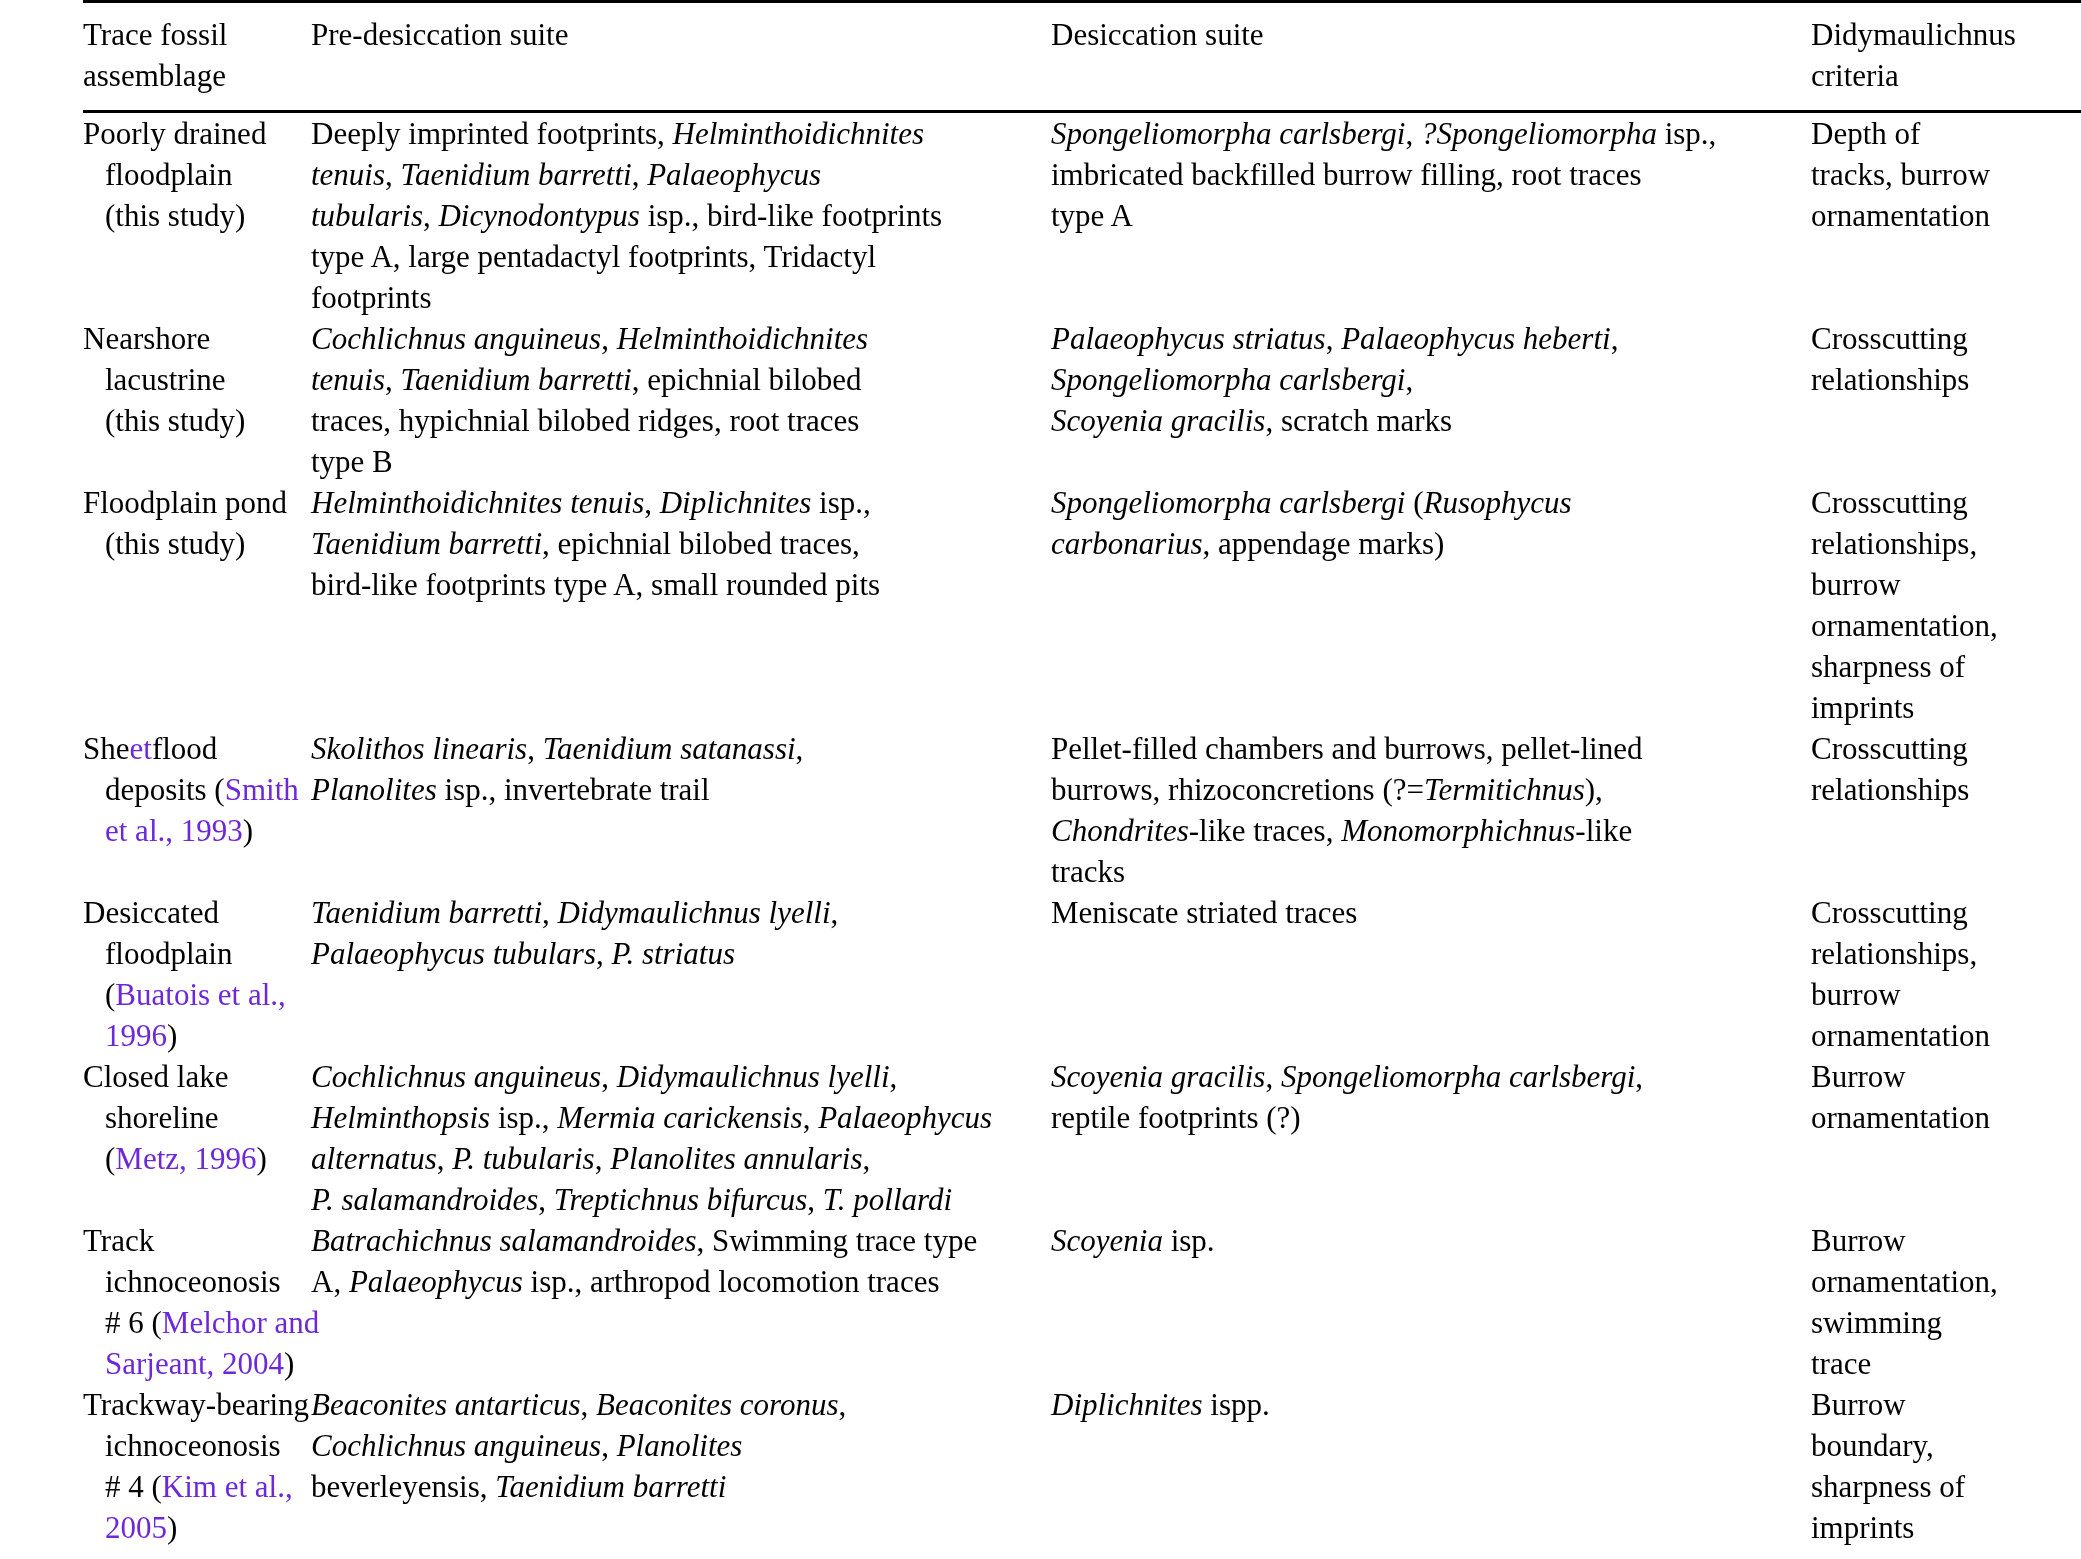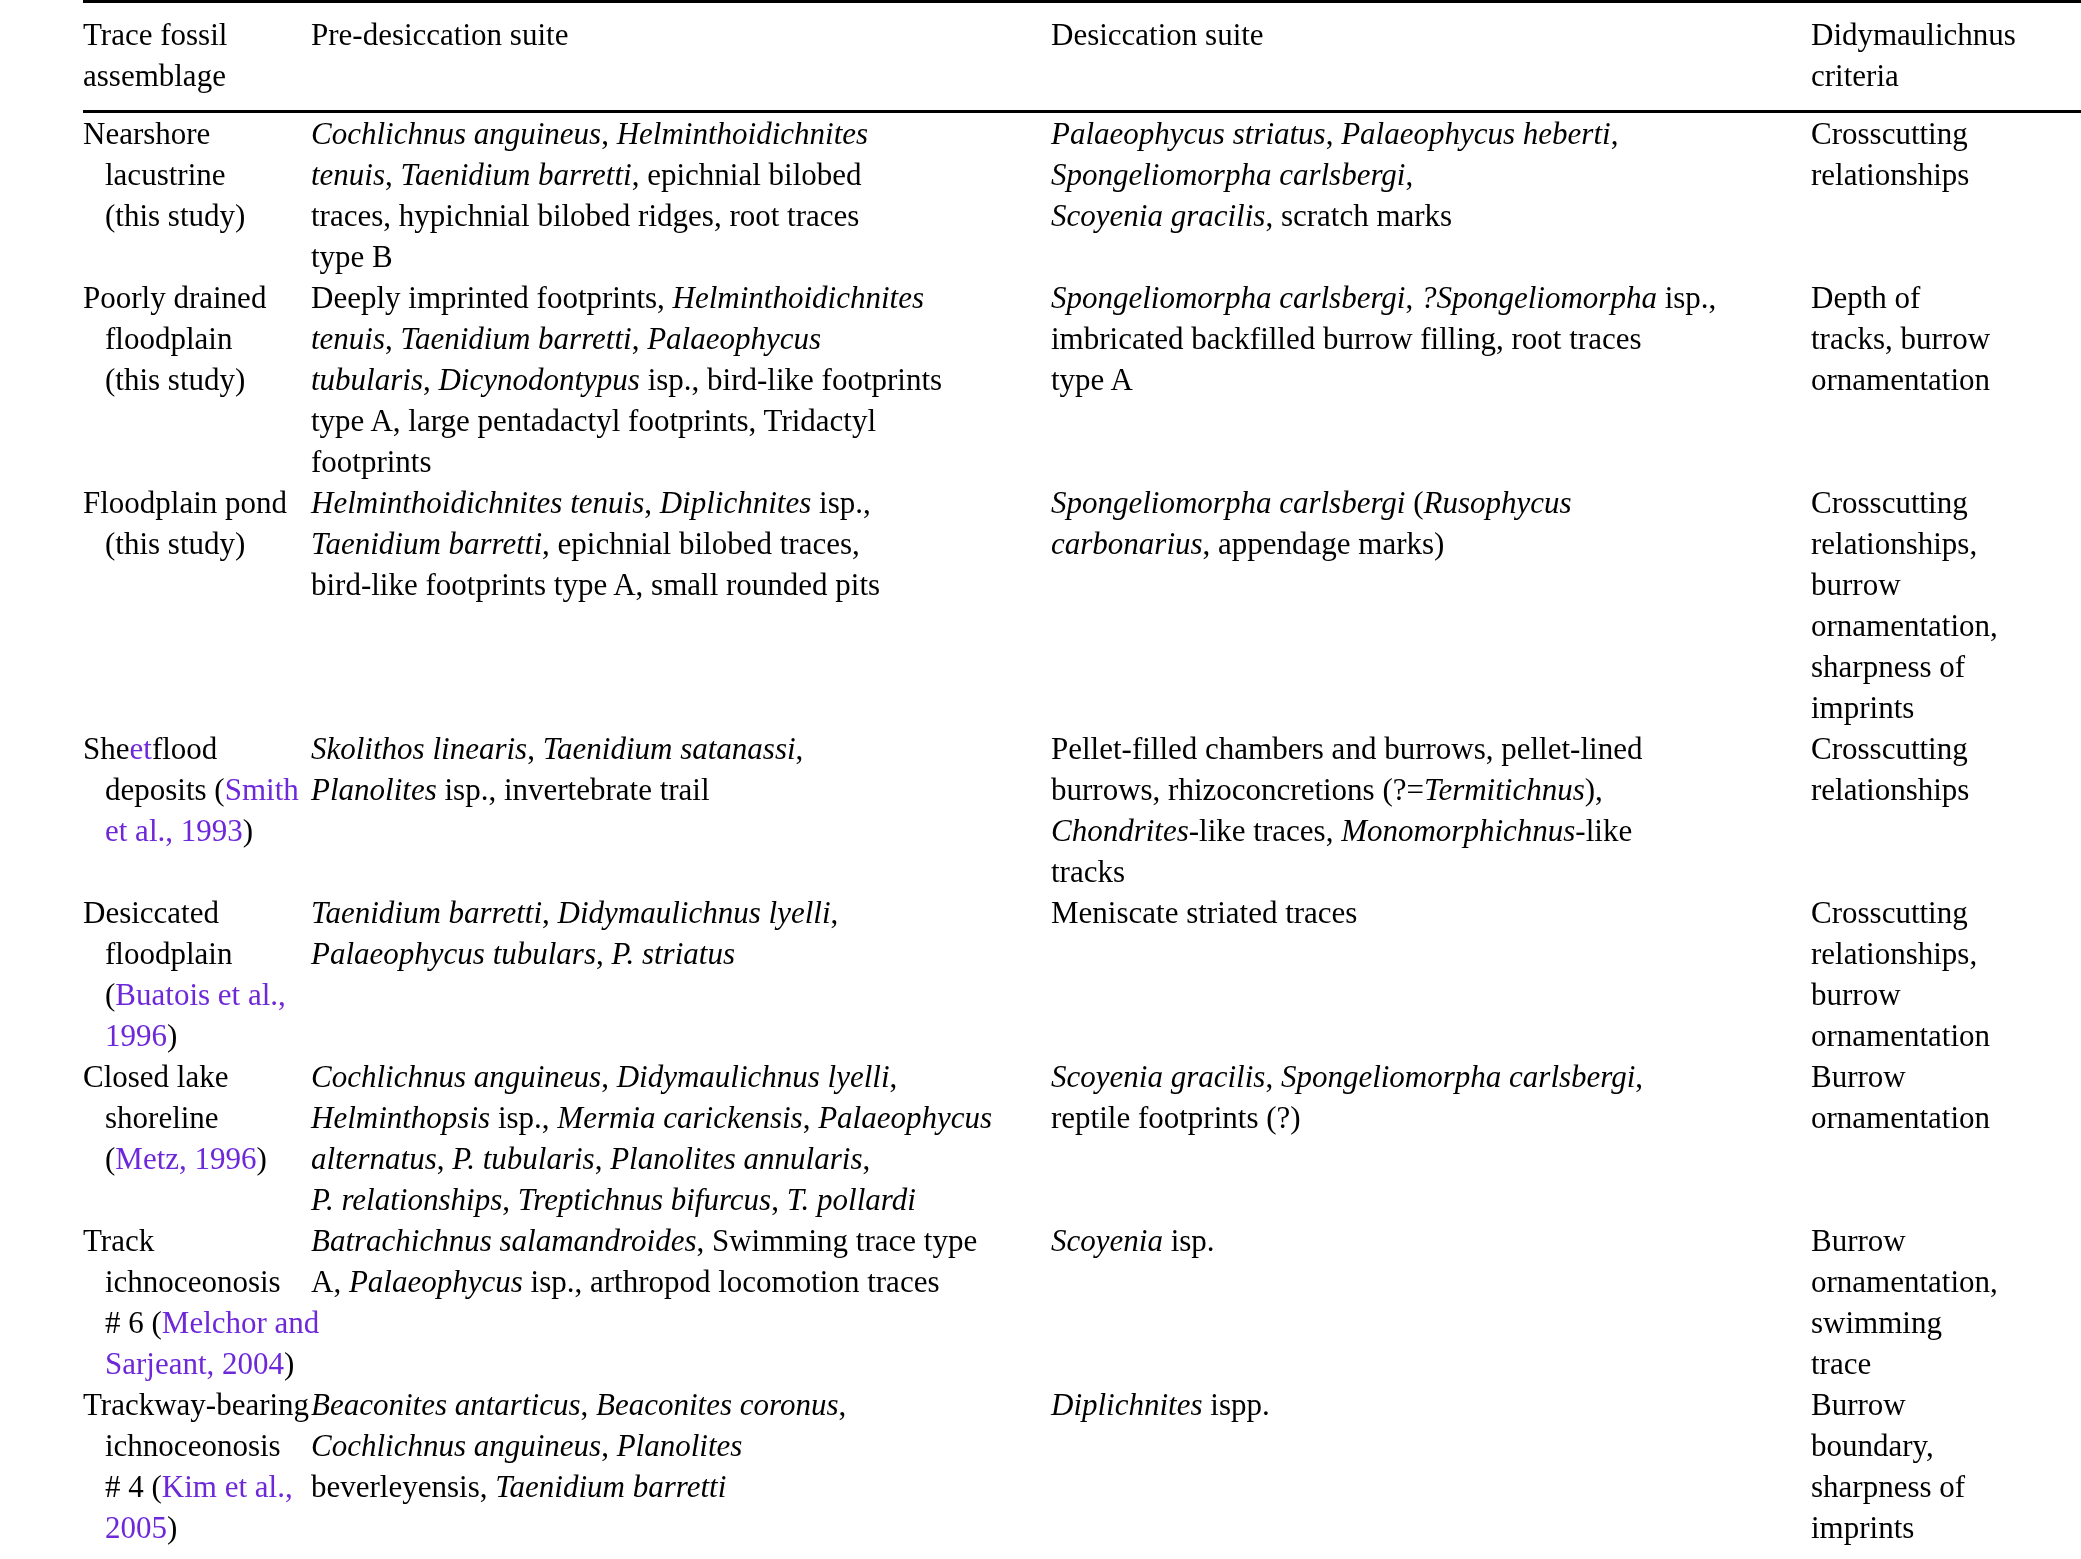--- a/index.html
+++ b/index.html
@@ -132,50 +132,20 @@
           <div>Didymaulichnus</div>
           <div>criteria</div>
         </div>
       </td>
     </tr>
   </thead>
   <tbody id="tbody">
         <tr>
           <td class="assemblage">
             <div class="cell-lines">
-              <div class="ln">Nearshore</div>
-              <div class="ln ind">lacustrine</div>
-              <div class="ln ind">(this study)</div>
-            </div>
-          </td>
-          <td class="overflow">
-            <div class="cell-lines">
-              <div class="ln"><span class="it">Cochlichnus anguineus</span><span>, </span><span class="it">Helminthoidichnites</span></div>
-              <div class="ln"><span class="it">tenuis</span><span>, </span><span class="it">Taenidium barretti</span><span>, epichnial bilobed</span></div>
-              <div class="ln"><span>traces, hypichnial bilobed ridges, root traces</span></div>
-              <div class="ln"><span>type B</span></div>
-            </div>
-          </td>
-          <td class="overflow">
-            <div class="cell-lines">
-              <div class="ln"><span class="it">Palaeophycus striatus</span><span>, </span><span class="it">Palaeophycus heberti</span><span>,</span></div>
-              <div class="ln"><span class="it">Spongeliomorpha carlsbergi</span><span>,</span></div>
-              <div class="ln"><span class="it">Scoyenia gracilis</span><span>, scratch marks</span></div>
-            </div>
-          </td>
-          <td>
-            <div class="cell-lines">
-              <div class="ln">Crosscutting</div>
-              <div class="ln">relationships</div>
-            </div>
-          </td>
-        </tr>
-        <tr>
-          <td class="assemblage">
-            <div class="cell-lines">
               <div class="ln">Poorly drained</div>
               <div class="ln ind">floodplain</div>
               <div class="ln ind">(this study)</div>
             </div>
           </td>
           <td class="overflow">
             <div class="cell-lines">
               <div class="ln"><span>Deeply imprinted footprints, </span><span class="it">Helminthoidichnites</span></div>
               <div class="ln"><span class="it">tenuis</span><span>, </span><span class="it">Taenidium barretti</span><span>, </span><span class="it">Palaeophycus</span></div>
               <div class="ln"><span class="it">tubularis</span><span>, </span><span class="it">Dicynodontypus</span><span> isp., bird-like footprints</span></div>
@@ -188,20 +158,50 @@
               <div class="ln"><span class="it">Spongeliomorpha carlsbergi</span><span>, </span><span class="it">?Spongeliomorpha</span><span> isp.,</span></div>
               <div class="ln"><span>imbricated backfilled burrow filling, root traces</span></div>
               <div class="ln"><span>type A</span></div>
             </div>
           </td>
           <td>
             <div class="cell-lines">
               <div class="ln">Depth of</div>
               <div class="ln">tracks, burrow</div>
               <div class="ln">ornamentation</div>
+            </div>
+          </td>
+        </tr>
+        <tr>
+          <td class="assemblage">
+            <div class="cell-lines">
+              <div class="ln">Nearshore</div>
+              <div class="ln ind">lacustrine</div>
+              <div class="ln ind">(this study)</div>
+            </div>
+          </td>
+          <td class="overflow">
+            <div class="cell-lines">
+              <div class="ln"><span class="it">Cochlichnus anguineus</span><span>, </span><span class="it">Helminthoidichnites</span></div>
+              <div class="ln"><span class="it">tenuis</span><span>, </span><span class="it">Taenidium barretti</span><span>, epichnial bilobed</span></div>
+              <div class="ln"><span>traces, hypichnial bilobed ridges, root traces</span></div>
+              <div class="ln"><span>type B</span></div>
+            </div>
+          </td>
+          <td class="overflow">
+            <div class="cell-lines">
+              <div class="ln"><span class="it">Palaeophycus striatus</span><span>, </span><span class="it">Palaeophycus heberti</span><span>,</span></div>
+              <div class="ln"><span class="it">Spongeliomorpha carlsbergi</span><span>,</span></div>
+              <div class="ln"><span class="it">Scoyenia gracilis</span><span>, scratch marks</span></div>
+            </div>
+          </td>
+          <td>
+            <div class="cell-lines">
+              <div class="ln">Crosscutting</div>
+              <div class="ln">relationships</div>
             </div>
           </td>
         </tr>
         <tr>
           <td class="assemblage">
             <div class="cell-lines">
               <div class="ln">Floodplain pond</div>
               <div class="ln ind">(this study)</div>
             </div>
           </td>
@@ -293,21 +293,21 @@
               <div class="ln">Closed lake</div>
               <div class="ln ind">shoreline</div>
               <div class="ln ind"><span>(</span><span class="cit">Metz, 1996</span><span>)</span></div>
             </div>
           </td>
           <td class="overflow">
             <div class="cell-lines">
               <div class="ln"><span class="it">Cochlichnus anguineus</span><span>, </span><span class="it">Didymaulichnus lyelli</span><span>,</span></div>
               <div class="ln"><span class="it">Helminthopsis</span><span> isp., </span><span class="it">Mermia carickensis</span><span>, </span><span class="it">Palaeophycus</span></div>
               <div class="ln"><span class="it">alternatus</span><span>, </span><span class="it">P. tubularis</span><span>, </span><span class="it">Planolites annularis</span><span>,</span></div>
-              <div class="ln"><span class="it">P. relationships</span><span>, </span><span class="it">Treptichnus bifurcus</span><span>, </span><span class="it">T. pollardi</span></div>
+              <div class="ln"><span class="it">P. salamandroides</span><span>, </span><span class="it">Treptichnus bifurcus</span><span>, </span><span class="it">T. pollardi</span></div>
             </div>
           </td>
           <td class="overflow">
             <div class="cell-lines">
               <div class="ln"><span class="it">Scoyenia gracilis</span><span>, </span><span class="it">Spongeliomorpha carlsbergi</span><span>,</span></div>
               <div class="ln"><span>reptile footprints (?)</span></div>
             </div>
           </td>
           <td>
             <div class="cell-lines">

